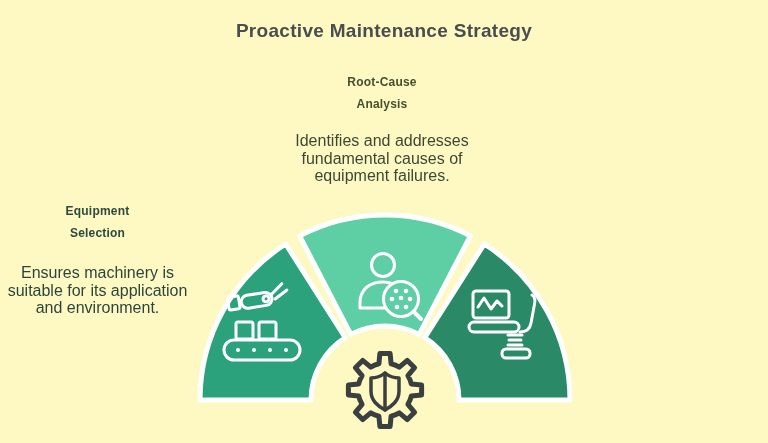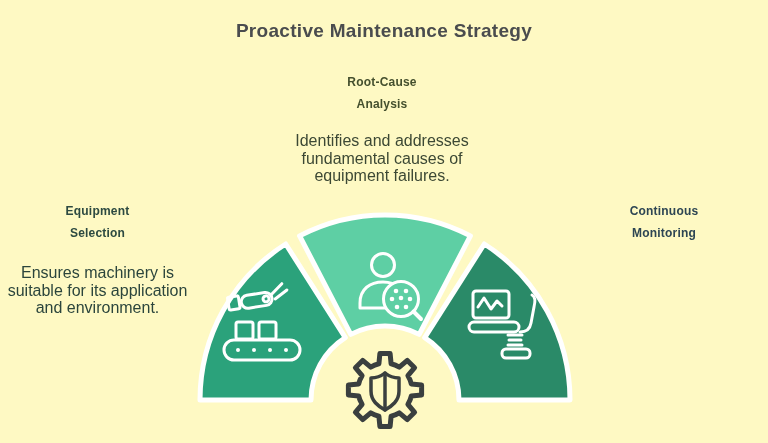--- a/index.html
+++ b/index.html
@@ -45,22 +45,20 @@
   <div class="abs sec-desc d-mid" style="color: rgb(60, 72, 52);">Identifies and addresses
 fundamental causes of
 equipment failures.</div>
 
   <div class="abs sec-heading h-left" style="color: rgb(45, 74, 65);">Equipment
 Selection</div>
   <div class="abs sec-desc d-left" style="color: rgb(43, 69, 60);">Ensures machinery is
 suitable for its application
 and environment.</div>
 
-  <div class="abs sec-heading h-right" style="color: rgb(45, 69, 83);">Continuous
-Monitoring</div>
 
   <svg class="abs" style="left:0;top:0" width="768" height="443" viewBox="0 0 768 443">
 
     <path d="M 200 400 A 185 185 0 0 1 285.7 244.0 L 345.3 337.6 A 74 74 0 0 0 311 400 Z" stroke-width="5" stroke-linejoin="round" style="fill: rgb(43, 162, 123); stroke: rgb(255, 255, 255);"></path>
 
     <path d="M 299.6 235.9 A 185 185 0 0 1 470.4 235.9 L 419.2 334.4 A 74 74 0 0 0 350.8 334.4 Z" stroke-width="5" stroke-linejoin="round" style="fill: rgb(94, 207, 164); stroke: rgb(255, 255, 255);"></path>
 
     <path d="M 484.3 244.0 A 185 185 0 0 1 570 400 L 459 400 A 74 74 0 0 0 424.7 337.6 Z" stroke-width="5" stroke-linejoin="round" style="fill: rgb(42, 138, 104); stroke: rgb(255, 255, 255);"></path>
 
     <g transform="translate(262,332)" fill="none" stroke-width="3" stroke-linecap="round" stroke-linejoin="round" style="stroke: rgb(255, 255, 255);">

